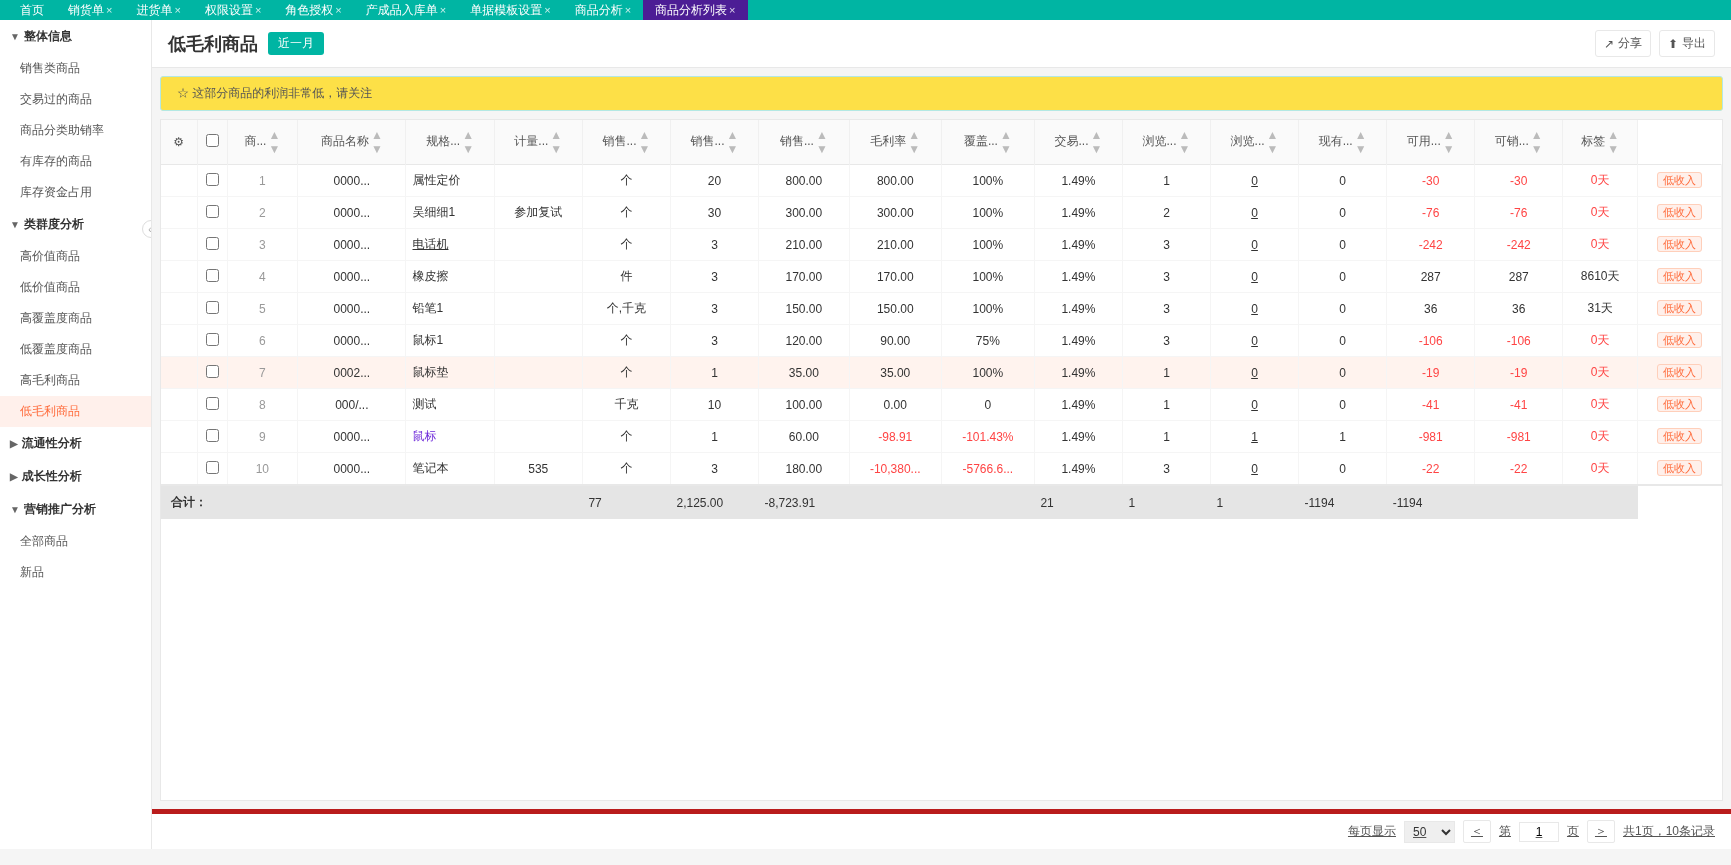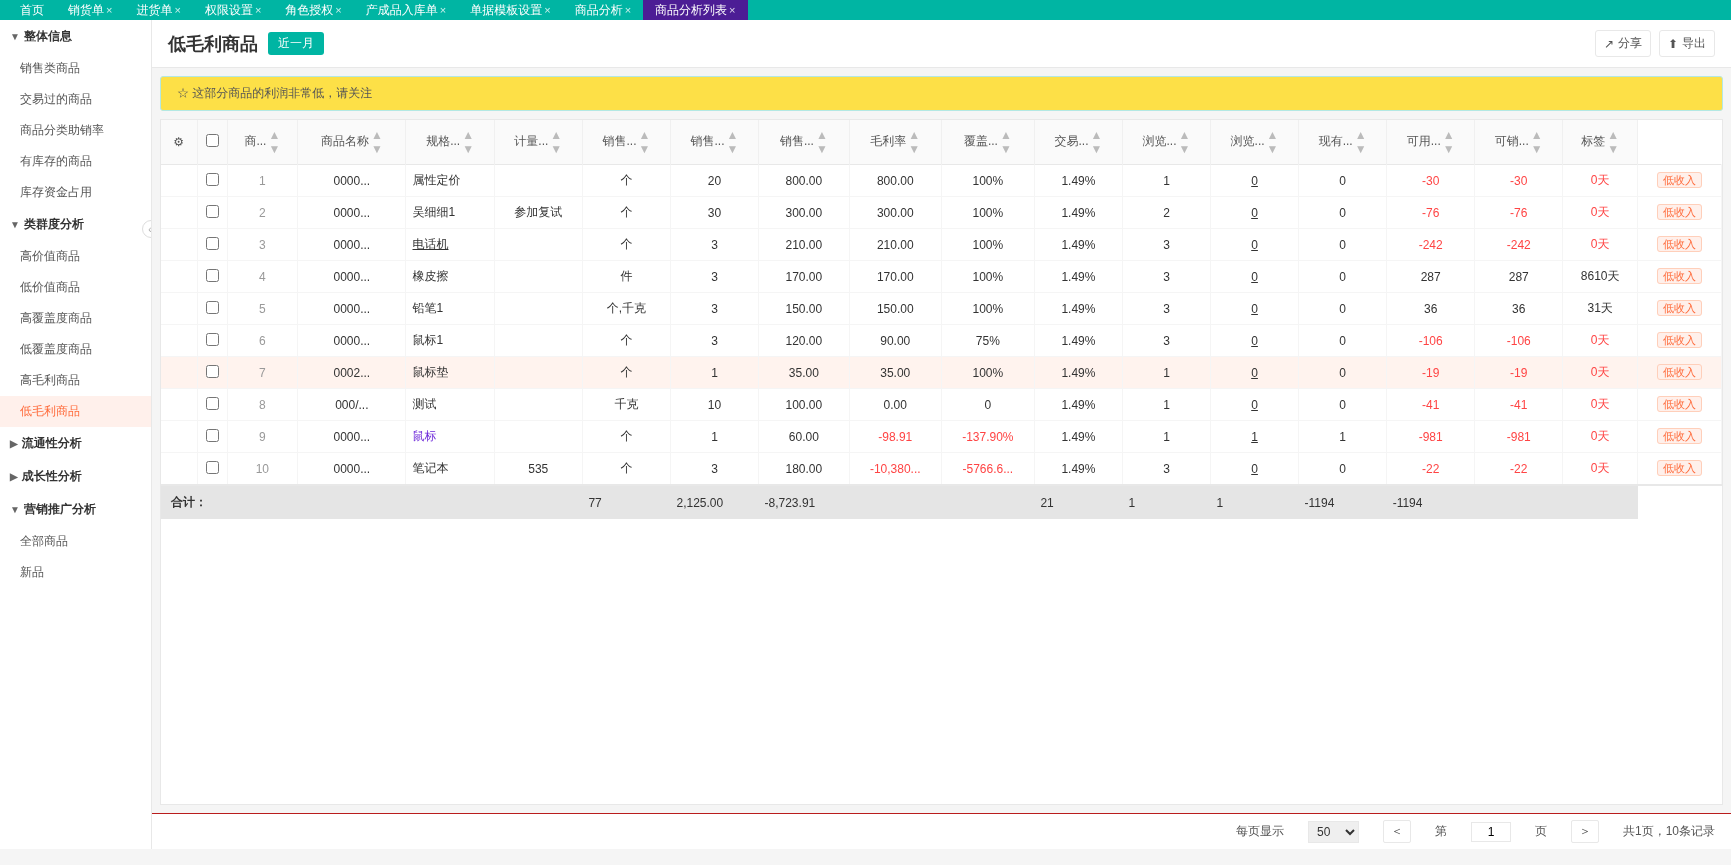--- a/index.html
+++ b/index.html
@@ -203,29 +203,30 @@
     .footer-row td {
       padding: 8px 6px;
       background: #e5e5e5;
       font-weight: normal;
       color: #333;
     }
 
     
     .bottom-bar {
       background: #fff;
-      border-top: 1px solid #b91c1c;
+      border-top: 5px solid #b91c1c;
       padding: 6px 16px;
       display: flex;
       align-items: center;
       justify-content: flex-end;
-      gap: 24px;
+      gap: 8px;
       flex-shrink: 0;
       font-size: 12px;
       color: #555;
+      text-decoration: underline;
     }
     .bottom-bar select {
       border: 1px solid #e8e8e8;
       padding: 2px 4px;
       font-size: 12px;
       color: #333;
     }
     .page-nav-btn {
       border: 1px solid #e8e8e8;
       background: #fff;
@@ -620,21 +621,21 @@
         <input type="checkbox" style="">
       </td>
       <td style="color:#999;">9</td>
       <td>0000...</td>
       <td class="left-align" style="cursor:pointer; color:#6d28d9;">鼠标</td>
       <td></td>
       <td>个</td>
       <td>1</td>
       <td>60.00</td>
       <td style="color:#ff4444;">-98.91</td>
-      <td style="color:#ff4444;">-137.90%</td>
+      <td style="color:#ff4444;">-101.43%</td>
       <td>1.49%</td>
       <td>1</td>
       <td class="underline">1</td>
       <td>1</td>
       <td style="color:#ff4444;">-981</td>
       <td style="color:#ff4444;">-981</td>
       <td style="color:#ff4444;">0天</td>
       <td><span class="tag-low-income">低收入</span></td>
     </tr>
             <tr>

